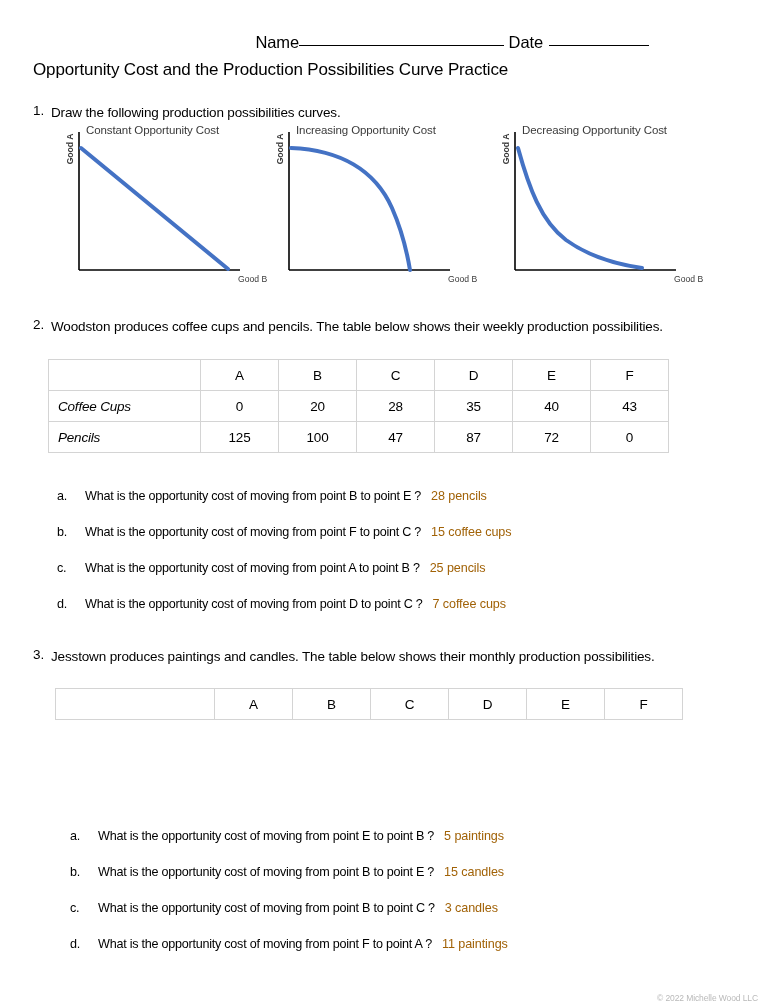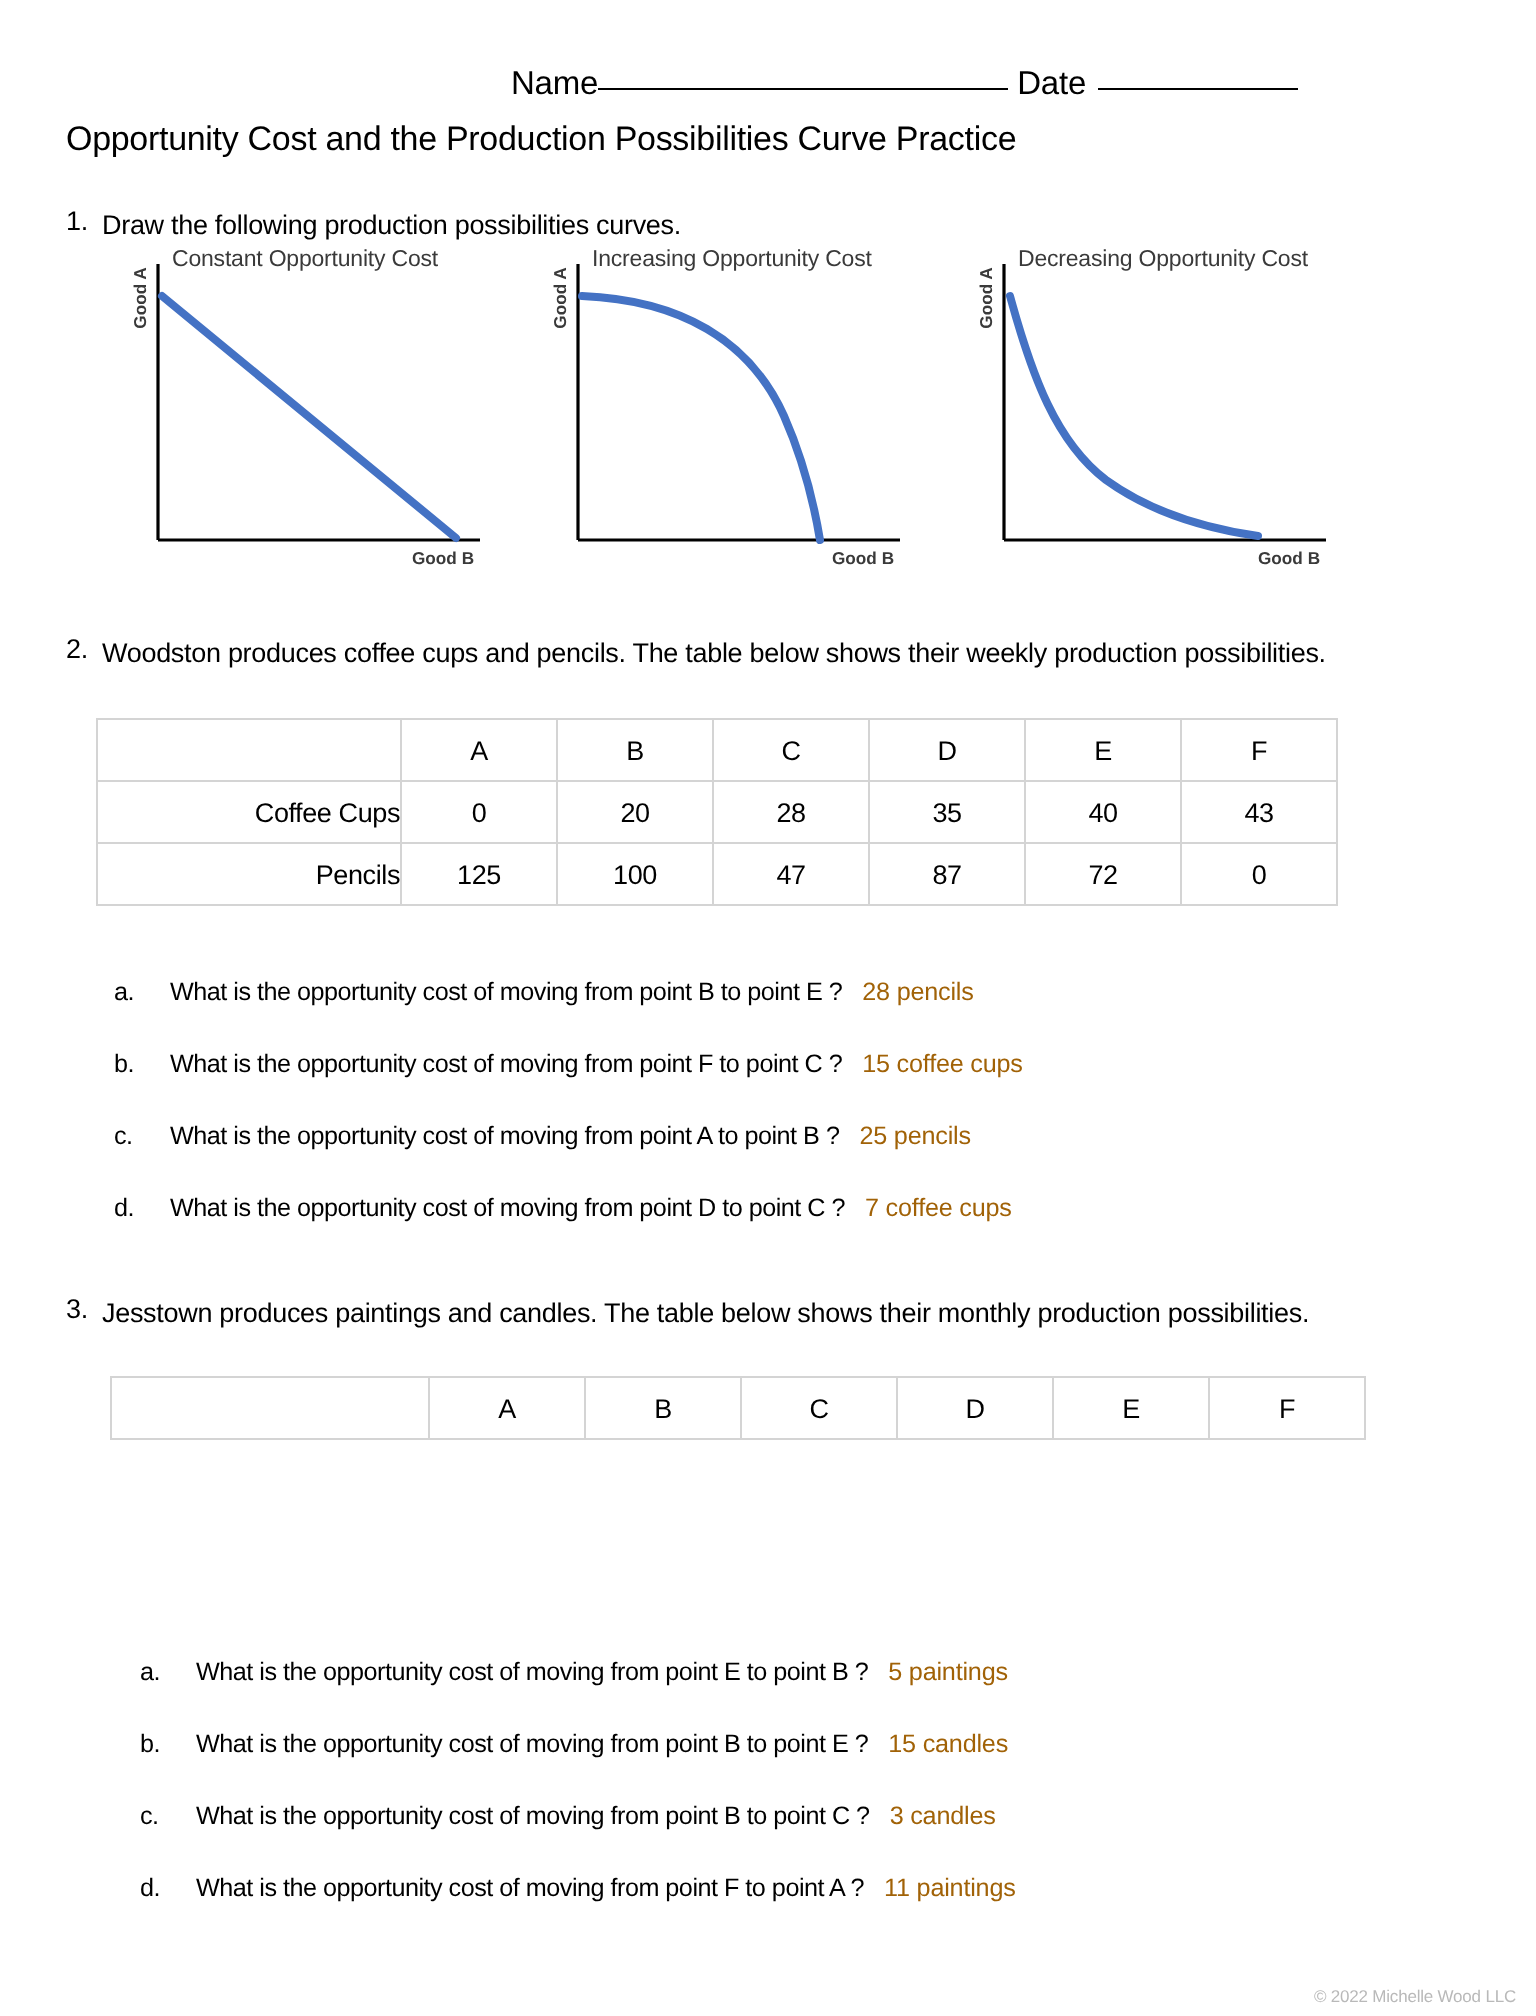--- a/index.html
+++ b/index.html
@@ -79,21 +79,21 @@
     height: 178px;
   }
   .graph {
     position: absolute;
     top: 0;
     width: 210px;
     height: 178px;
   }
   #graph-1 { left: 60px; }
   #graph-2 { left: 270px; }
-  #graph-3 { left: 483px; }
+  #graph-3 { left: 496px; }
 
   .graph .gtitle {
     position: absolute;
     left: 26px;
     top: 6px;
     font-size: 11.5px;
     letter-spacing: -0.1px;
     white-space: nowrap;
     color: #3a3a3a;
   }
@@ -106,44 +106,46 @@
     font-weight: bold;
     color: #3a3a3a;
     transform: rotate(-90deg);
     transform-origin: center center;
     text-align: center;
     letter-spacing: 0px;
   }
   .graph .xlab {
     position: absolute;
     font-size: 8.6px;
-    font-weight: bold;
+    font-weight: normal;
     color: #3a3a3a;
     white-space: nowrap;
+    margin-left: 32px;
   }
   .graph svg { position: absolute; left: 0; top: 0; }
 
   
   table.ppc {
     position: absolute;
     border-collapse: collapse;
     font-size: 13.5px;
     background: #fff;
   }
   table.ppc td {
     border: 1px solid #d4d4d4;
     height: 30px;
     text-align: center;
     vertical-align: middle;
     letter-spacing: -0.2px;
     padding: 0;
   }
   table.ppc td.rowlabel {
-    text-align: right;
+    text-align: left;
     padding-left: 9px;
+    font-style: italic;
   }
   table.ppc td.corner { border-color: #d4d4d4; }
   #table-2 { left: 48px; top: 359px; }
   #table-3 { left: 55px; top: 688px; }
   #table-2 td.rowlabel { width: 142px; }
   #table-2 td.datacell { width: 77px; }
   #table-3 td.rowlabel { width: 149px; }
   #table-3 td.datacell { width: 77px; }
 
   

